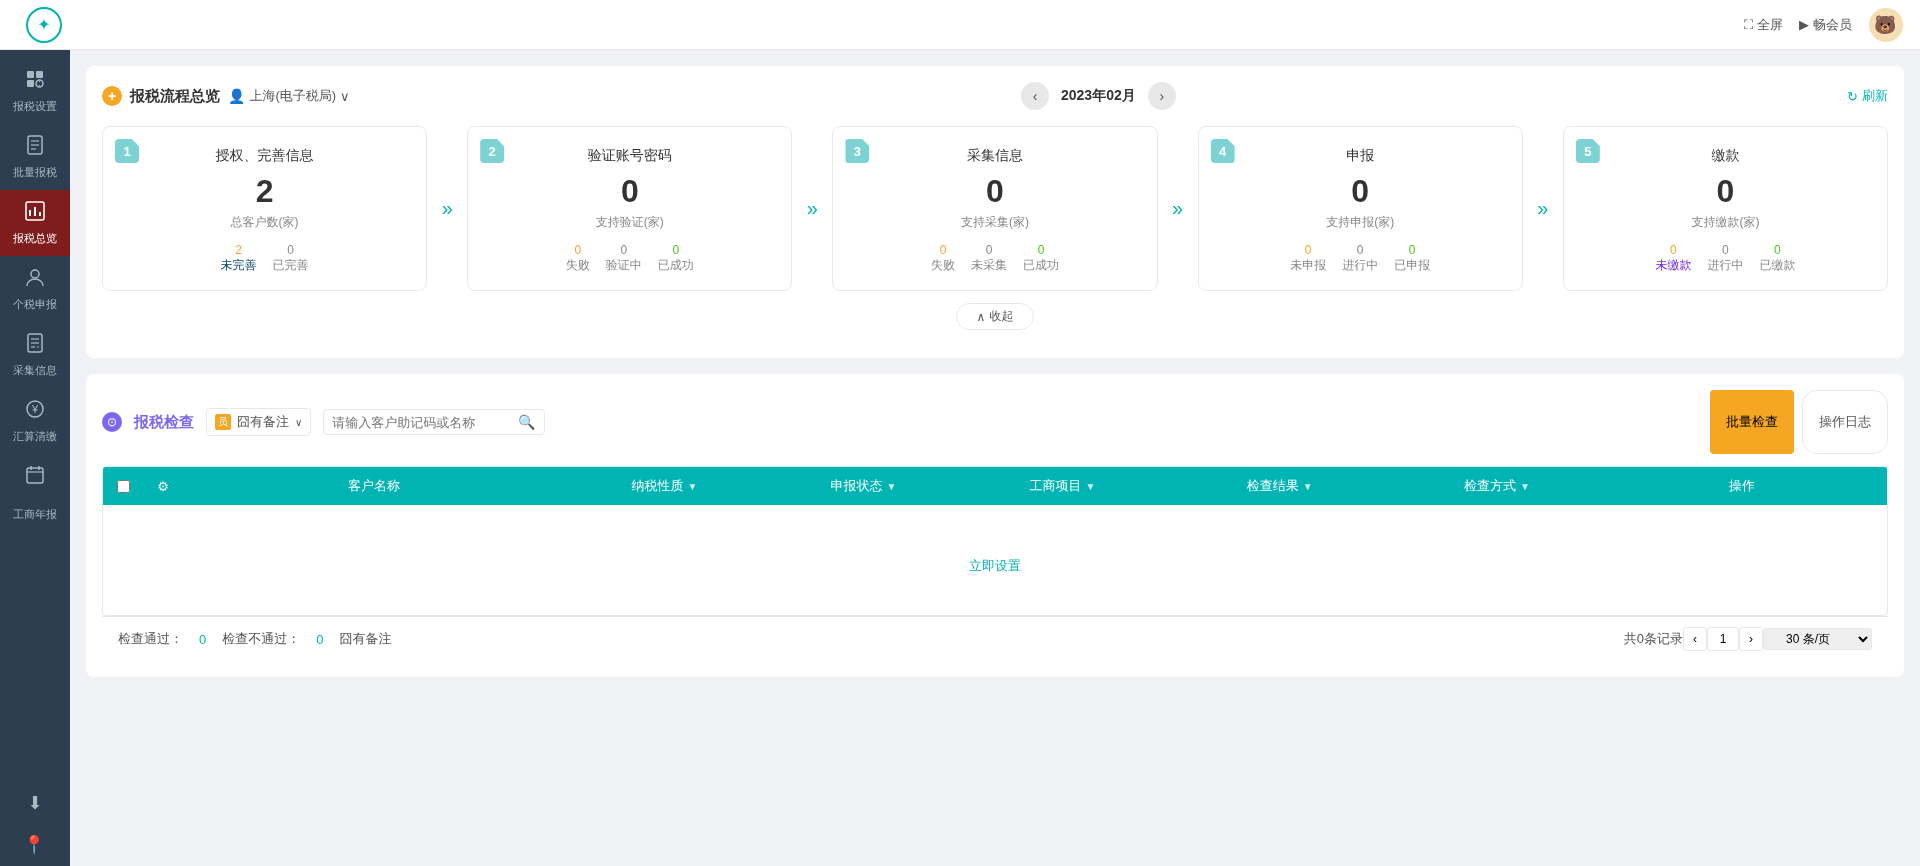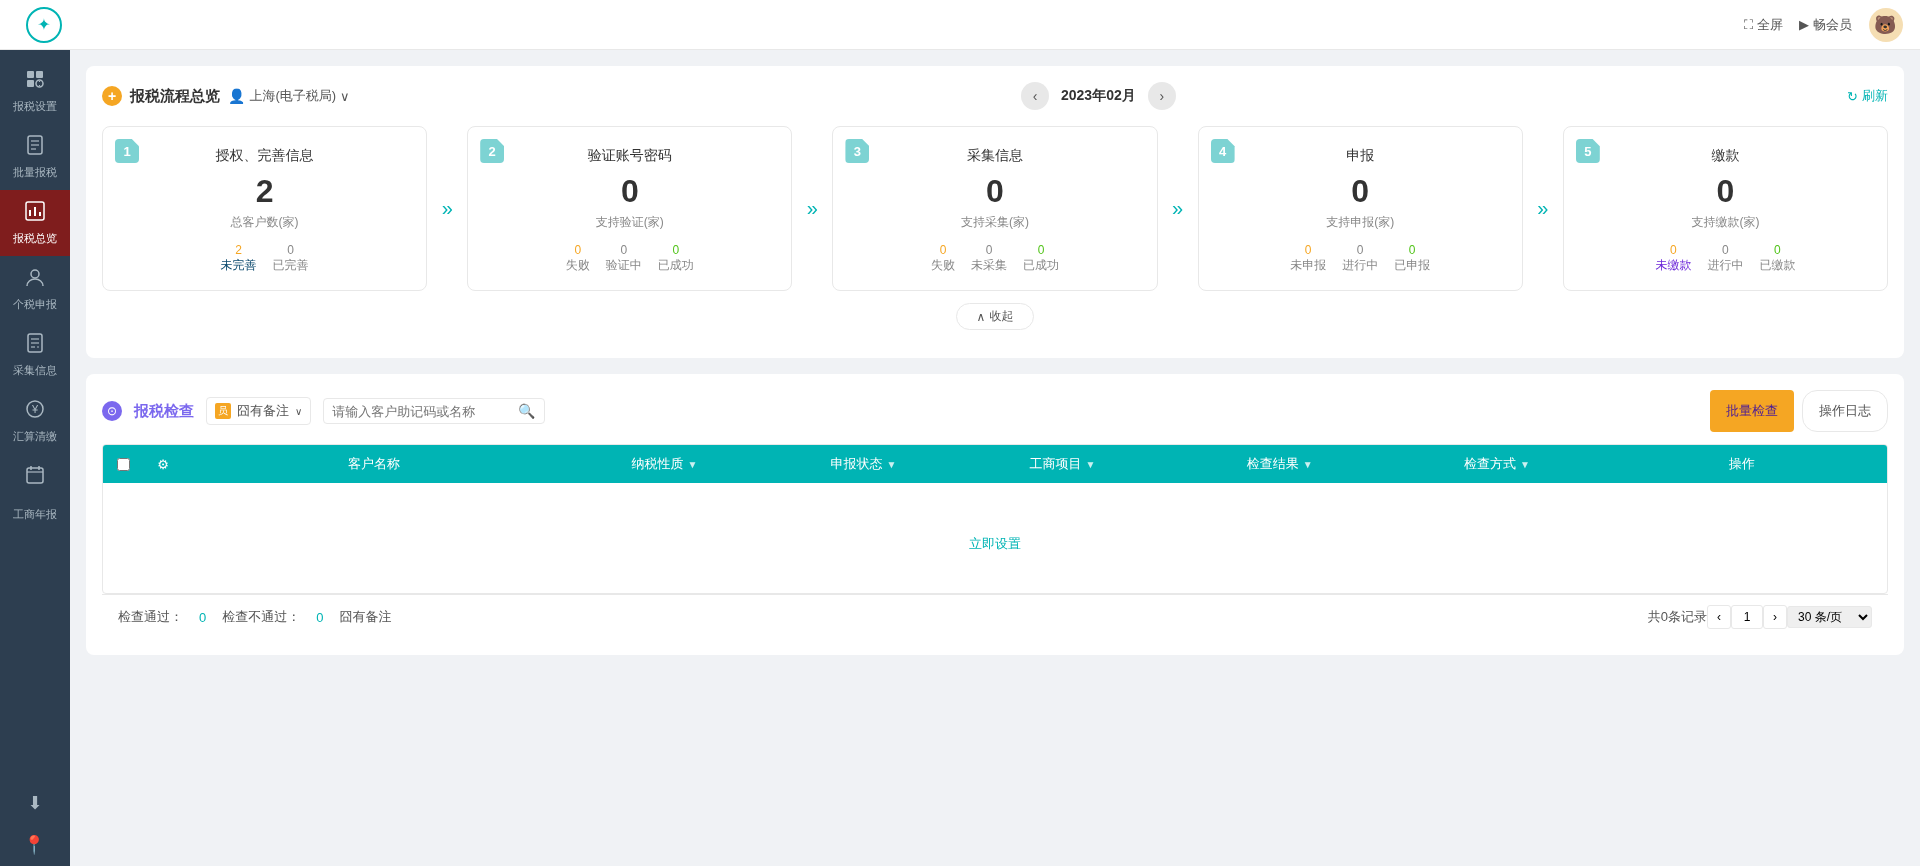--- a/index.html
+++ b/index.html
@@ -60,21 +60,21 @@
     .check-card { background: #fff; border-radius: 8px; padding: 16px; }
     .check-header { display: flex; align-items: center; gap: 12px; margin-bottom: 12px; }
     .check-title { font-size: 15px; font-weight: bold; color: #7b68ee; display: flex; align-items: center; gap: 6px; }
     .check-icon { width: 20px; height: 20px; background: #7b68ee; border-radius: 50%; display: flex; align-items: center; justify-content: center; color: #fff; font-size: 12px; }
     .employee-select { border: 1px solid #e8e8e8; border-radius: 4px; padding: 4px 8px; display: flex; align-items: center; gap: 6px; cursor: pointer; font-size: 13px; color: #555; background: #fff; }
     .employee-icon { width: 16px; height: 16px; background: #f5a623; border-radius: 2px; color: #fff; font-size: 10px; display: flex; align-items: center; justify-content: center; }
     .search-input-wrap { display: flex; align-items: center; border: 1px solid #e8e8e8; border-radius: 4px; padding: 4px 8px; gap: 6px; }
     .search-input-wrap input { border: none; outline: none; font-size: 13px; color: #555; width: 180px; }
     .search-btn { background: none; border: none; cursor: pointer; color: #888; font-size: 14px; }
     .check-actions { margin-left: auto; display: flex; gap: 8px; }
-    .btn-orange { background: #f5a623; color: #4c1d95; border: none; border-radius: 4px; padding: 12px 16px; cursor: pointer; font-size: 13px; text-align: center; }
+    .btn-orange { background: #f5a623; color: #000000; border: none; border-radius: 4px; padding: 23px 16px; cursor: pointer; font-size: 13px; text-align: center; }
     .btn-outline { background: #fff; color: #555; border: 1px solid #e8e8e8; border-radius: 15px; padding: 6px 16px; cursor: pointer; font-size: 13px; }
 
     
     .table-wrap { border: 1px solid #e8e8e8; border-radius: 4px; overflow: hidden; }
     .table-header { display: flex; background: #00b4b4; color: #fff; }
     .th { padding: 10px 8px; text-align: center; display: flex; align-items: center; justify-content: center; gap: 4px; font-size: 13px; }
     .th-check { width: 40px; flex-shrink: 0; }
     .th-gear { width: 40px; flex-shrink: 0; }
     .th-name { flex: 2; }
     .th-tax { flex: 1; }
@@ -86,21 +86,21 @@
     .table-empty { padding: 40px; text-align: center; color: #666; font-size: 13px; }
     .table-empty .link { color: #00b4b4; cursor: pointer; margin-top: 8px; }
     .filter-icon { font-size: 10px; opacity: 0.8; }
 
     
     .table-footer { display: flex; align-items: center; padding: 10px 16px; border-top: 1px solid #e8e8e8; background: #fff; font-size: 13px; color: #555; gap: 16px; }
     .footer-link { color: #00b4b4; cursor: pointer; }
     .footer-right { margin-left: auto; display: flex; align-items: center; gap: 0; }
     .page-btn { width: 24px; height: 24px; border: 1px solid #e8e8e8; border-radius: 3px; background: #fff; cursor: pointer; display: flex; align-items: center; justify-content: center; font-size: 12px; }
     .page-input { width: 32px; height: 24px; border: 1px solid #e8e8e8; border-radius: 3px; text-align: center; font-size: 12px; }
-    .page-size-select { border: 1px solid #e8e8e8; border-radius: 3px; padding: 2px 6px; font-size: 12px; cursor: pointer; }
+    .page-size-select { border: 1px solid #e8e8e8; border-radius: 3px; padding: 2px 18px; font-size: 12px; cursor: pointer; }
 
     
     .table-scroll { overflow-y: auto; max-height: 160px; }
     ::-webkit-scrollbar { width: 6px; }
     ::-webkit-scrollbar-track { background: #f1f1f1; }
     ::-webkit-scrollbar-thumb { background: #ccc; border-radius: 3px; }
   </style>
 </head>
 <body>
 

